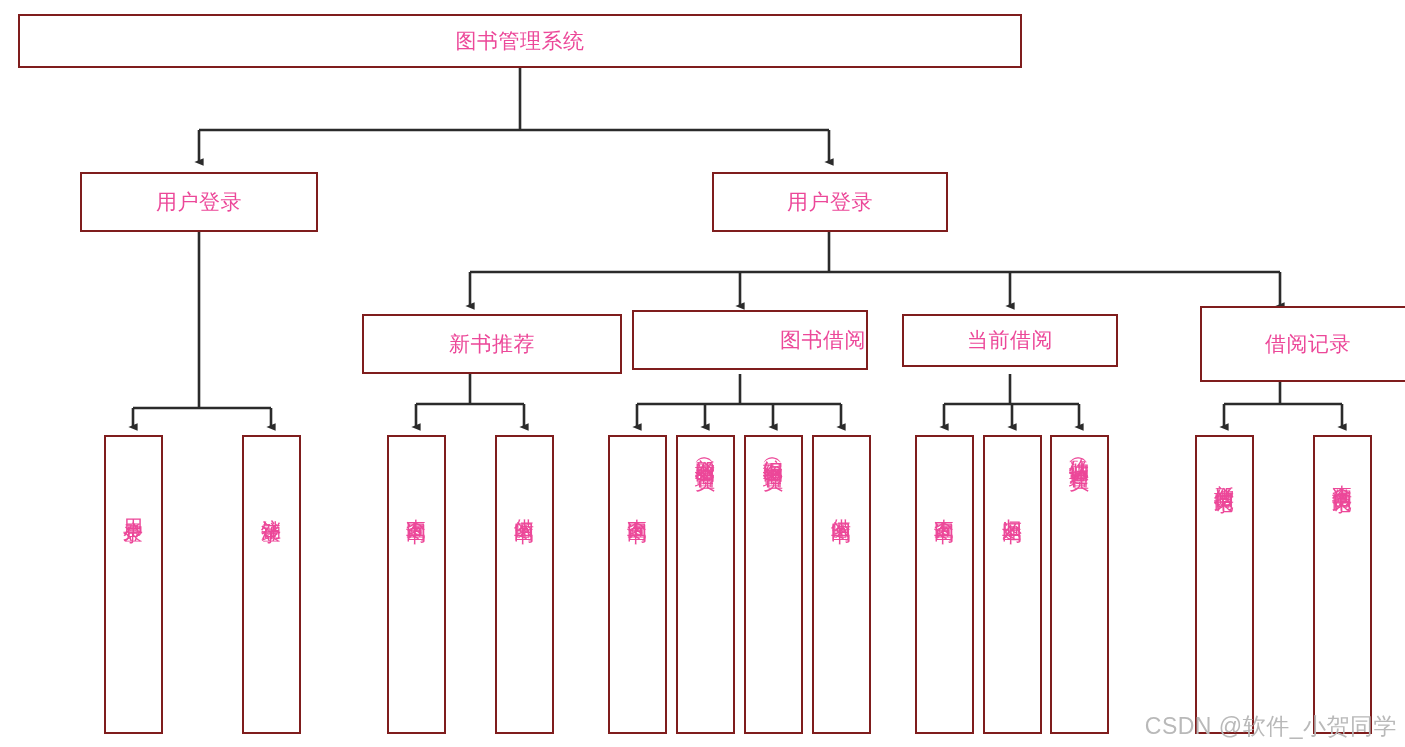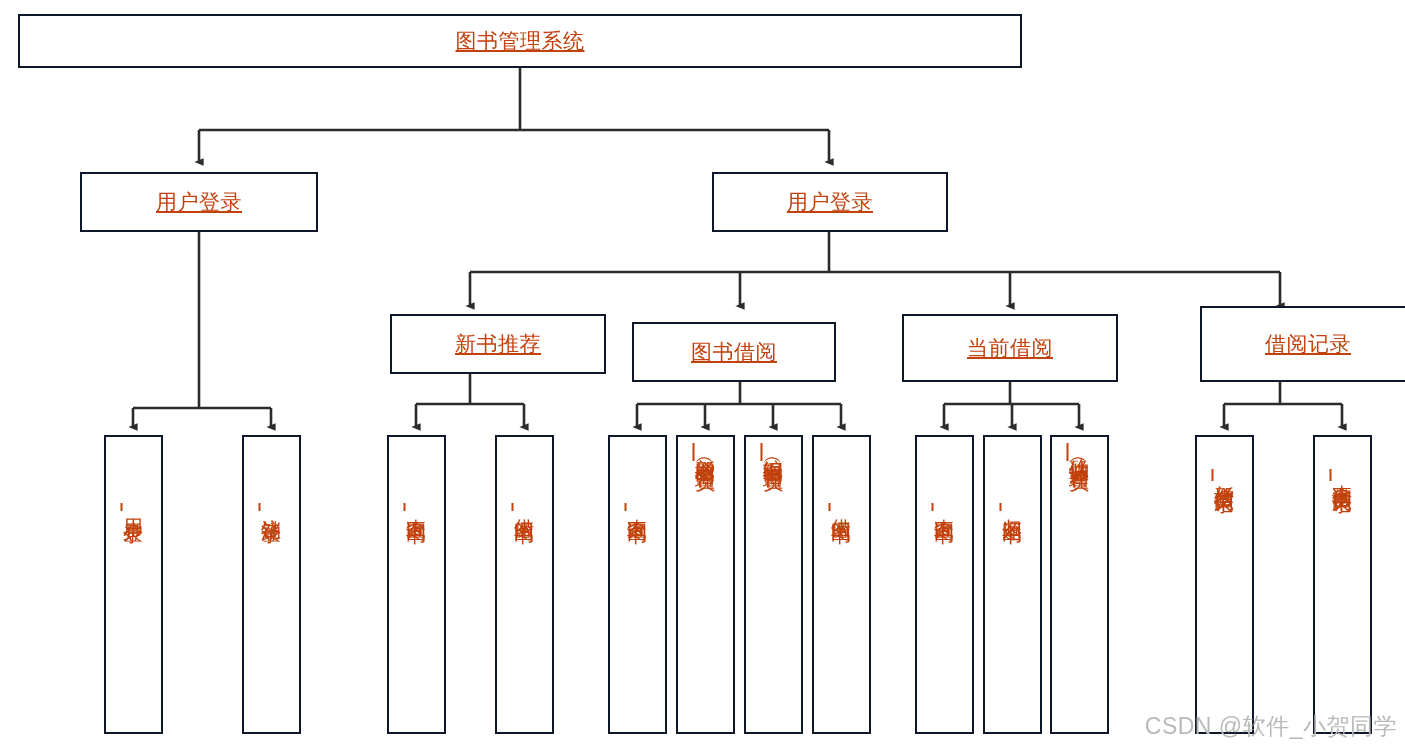--- a/index.html
+++ b/index.html
@@ -21,27 +21,26 @@
     position: absolute;
     left: 0;
     top: 0;
     width: 1405px;
     height: 747px;
     pointer-events: none;
   }
   .node {
     position: absolute;
     box-sizing: border-box;
-    border: 2px solid #0f172a;
+    border: 2px solid #7f1d1d;
     background: #ffffff;
     display: flex;
     align-items: center;
     justify-content: center;
-    color: #c2410c;
-    text-decoration: underline;
+    color: #ec4899;
   }
   .node .label {
     display: block;
     text-align: center;
     line-height: 1.18;
     letter-spacing: 0.5px;
   }
   .h-node .label {
     writing-mode: horizontal-tb;
     font-size: 21px;
@@ -135,29 +134,29 @@
   </div>
 
   <div class="node h-node" style="left:80px; top:172px; width:238px; height:60px;">
     <span class="label">用户登录</span>
   </div>
 
   <div class="node h-node" style="left:712px; top:172px; width:236px; height:60px;">
     <span class="label">用户登录</span>
   </div>
 
-  <div class="node h-node" style="left:362px; top:314px; width:216px; height:60px;margin-left:28px;">
+  <div class="node h-node" style="left:362px; top:314px; width:260px; height:60px;">
     <span class="label">新书推荐</span>
   </div>
 
-  <div class="node h-node" style="left:632px; top:322px; width:204px; height:60px;">
+  <div class="node h-node" style="left:632px; top:310px; width:236px; height:60px;justify-content:flex-end;">
     <span class="label">图书借阅</span>
   </div>
 
-  <div class="node h-node" style="left:902px; top:314px; width:216px; height:68px;">
+  <div class="node h-node" style="left:902px; top:314px; width:216px; height:53px;">
     <span class="label">当前借阅</span>
   </div>
 
   <div class="node h-node" style="left:1172px; top:306px; width:216px; height:76px;margin-left:28px;">
     <span class="label">借阅记录</span>
   </div>
 
   <div class="node v-node" style="left:104px; top:435px; width:59px; height:299px; padding-top:66px;">
     <span class="label">用户登录</span>
   </div>

